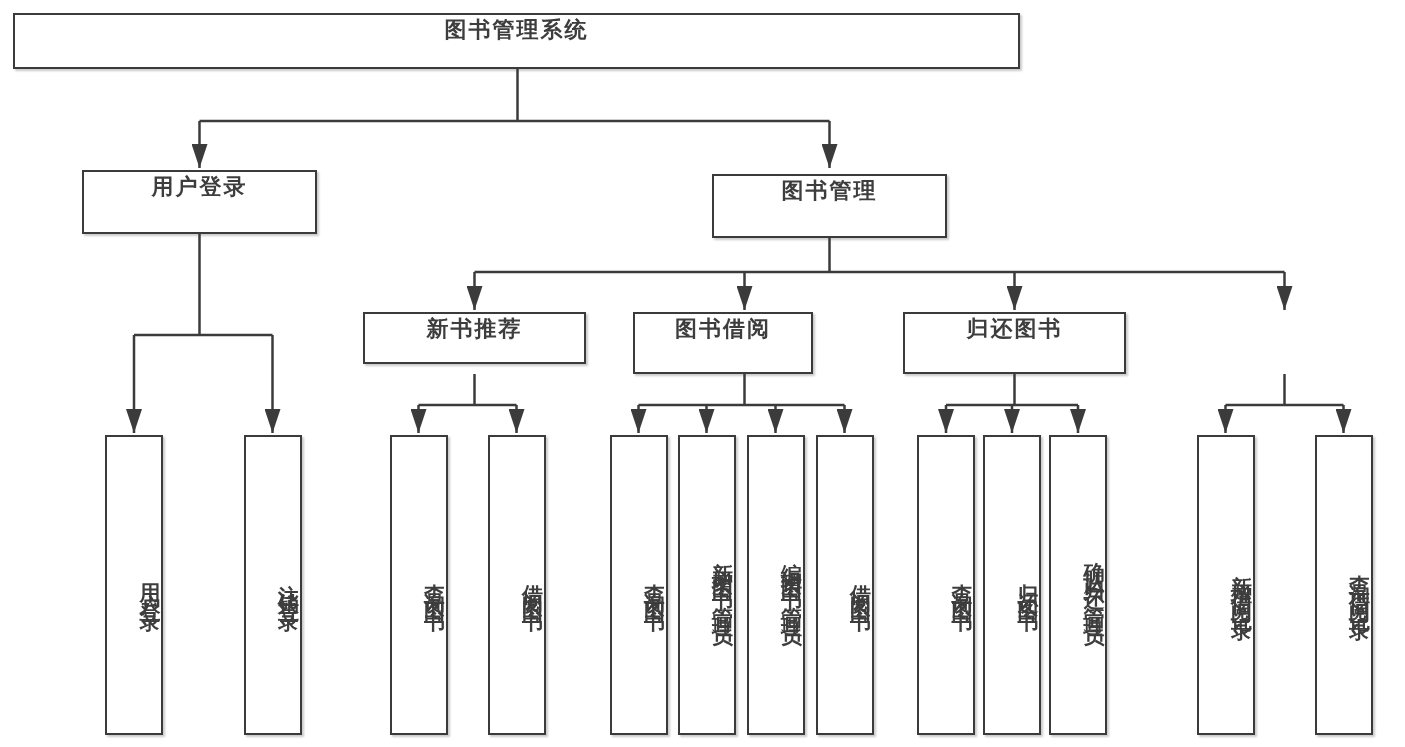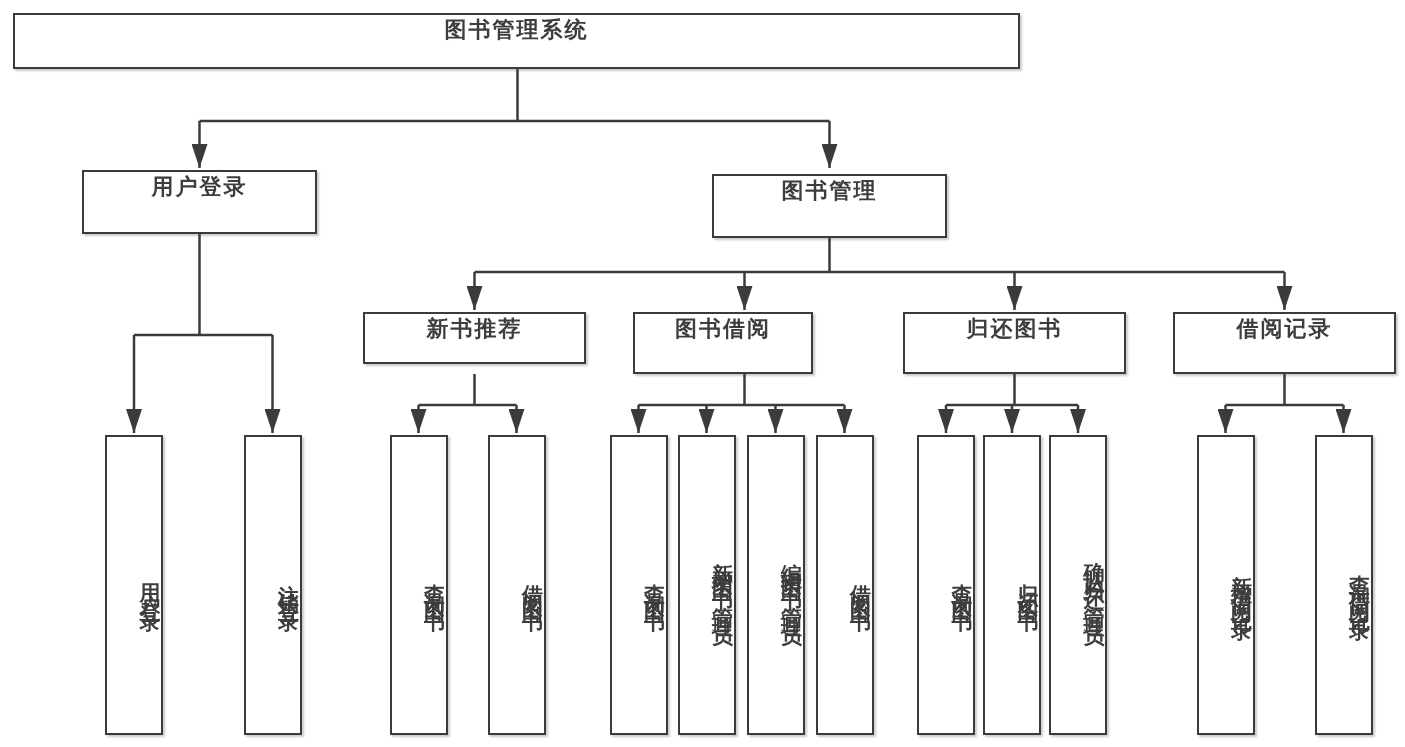--- a/index.html
+++ b/index.html
@@ -131,23 +131,20 @@
 
   <div class="node" style="left:363px;top:312px;width:223px;height:52px">
     <span>新书推荐</span>
   </div>
   <div class="node" style="left:633px;top:312px;width:180px;height:62px">
     <span>图书借阅</span>
   </div>
   <div class="node" style="left:903px;top:312px;width:223px;height:62px">
     <span>归还图书</span>
   </div>
-  <div class="node" style="left:1173px;top:312px;width:223px;height:62px">
-    <span>借阅记录</span>
-  </div>
 
   <div class="node leaf" style="left:105px;top:435px;width:58px;height:300px">
     <span>用户登录</span>
   </div>
   <div class="node leaf" style="left:243.5px;top:435px;width:58px;height:300px">
     <span>注销登录</span>
   </div>
 
   <div class="node leaf" style="left:389.5px;top:435px;width:58px;height:300px">
     <span>查询图书</span>

